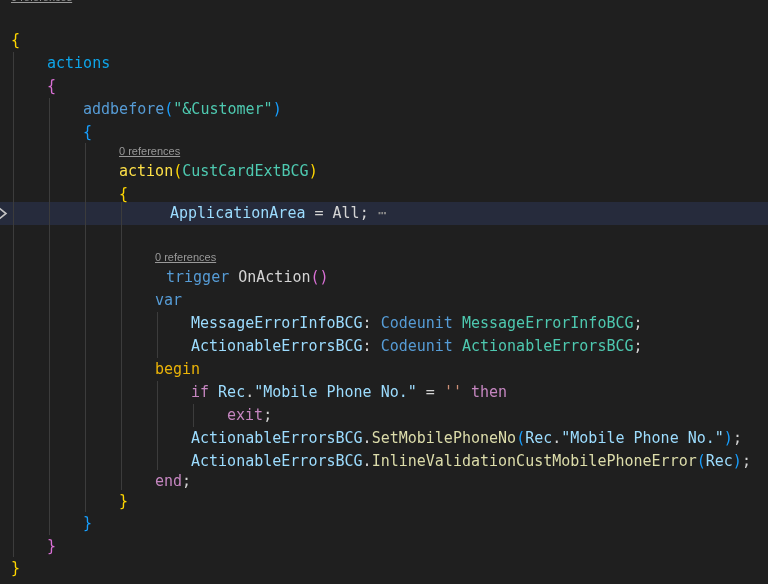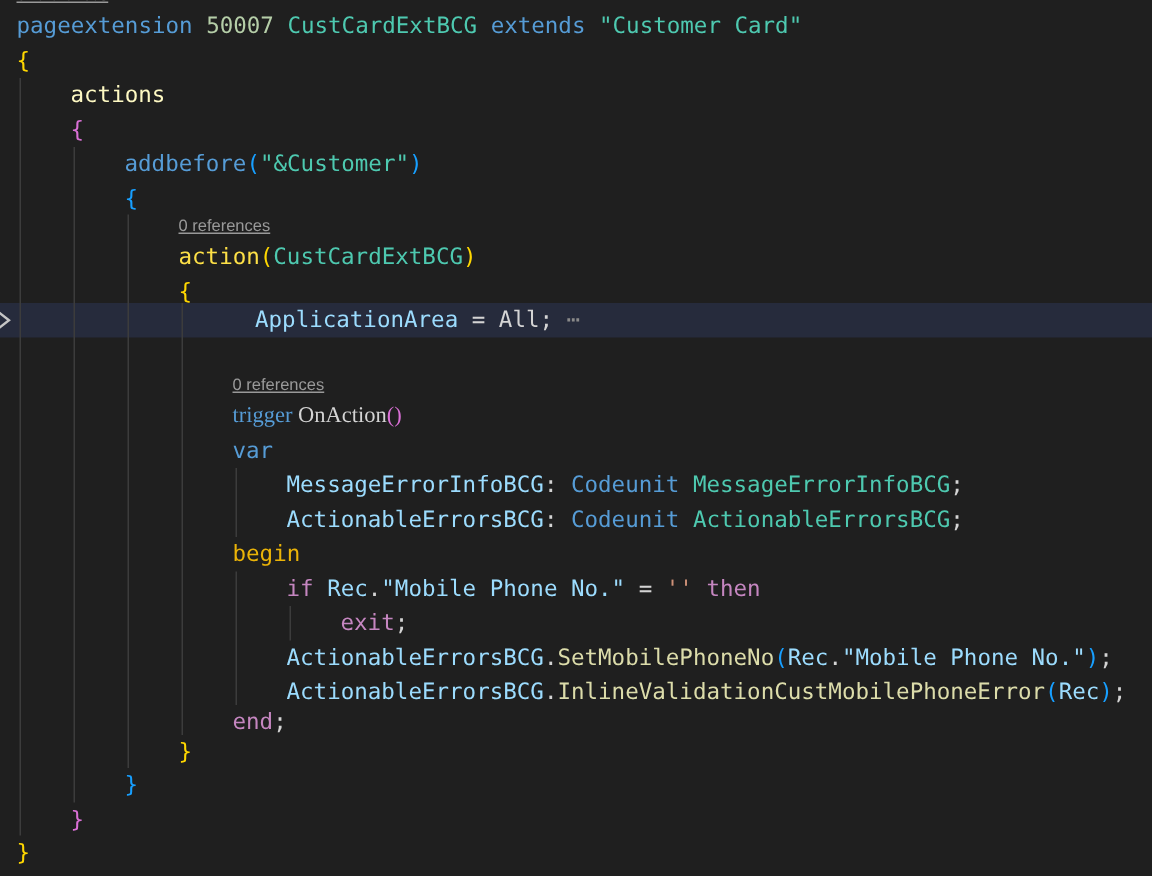--- a/index.html
+++ b/index.html
@@ -55,32 +55,31 @@
   <div class="guide" style="left:121px;top:202px;height:288px;"></div>
   <div class="guide" style="left:157px;top:312px;height:46px;"></div>
   <div class="guide" style="left:157px;top:381px;height:89px;"></div>
   <div class="guide" style="left:193px;top:404px;height:23px;"></div>
 
   <svg class="gutter-arrow" viewBox="0 0 13 15">
     <path d="M3 2 L10 7.5 L3 13" fill="none" stroke="#c5c5c5" stroke-width="1.6"></path>
   </svg>
 
 <div class="line codelens" style="top: -11px; left: 11px; color: rgb(153, 153, 153);">0 references</div>
-    <div class="line" style="top: 6px; left: 11px;"><span style="color: rgb(86, 156, 214);">pageextension </span><span style="color: rgb(181, 206, 168);">50007 </span><span style="color: rgb(78, 201, 176);">CustCardExtBCG </span><span style="color: rgb(86, 156, 214);">extends </span><span style="color: rgb(78, 201, 176);">"Customer Card"</span></div>
     <div class="line" style="top: 29px; left: 11px;"><span style="color: rgb(255, 215, 0);">{</span></div>
-    <div class="line" style="top: 52px; left: 47px;"><span style="color: #fef9c3; margin-top: 48px;">actions</span></div>
+    <div class="line" style="top: 52px; left: 47px;"><span style="color: #0ea5e9; margin-top: 48px;">actions</span></div>
     <div class="line" style="top: 75px; left: 47px;"><span style="color: rgb(218, 112, 214);">{</span></div>
     <div class="line" style="top: 98px; left: 83px;"><span style="color: rgb(86, 156, 214);">addbefore</span><span style="color: rgb(23, 159, 255);">(</span><span style="color: rgb(78, 201, 176);">"&amp;Customer"</span><span style="color: rgb(23, 159, 255);">)</span></div>
     <div class="line" style="top: 121px; left: 83px;"><span style="color: rgb(23, 159, 255);">{</span></div>
     <div class="line codelens" style="top: 143px; left: 119px; color: rgb(153, 153, 153);">0 references</div>
     <div class="line" style="top: 160px; left: 119px;"><span style="color: #fde047;">action</span><span style="color: rgb(255, 215, 0);">(</span><span style="color: rgb(78, 201, 176);">CustCardExtBCG</span><span style="color: rgb(255, 215, 0);">)</span></div>
     <div class="line" style="top: 183px; left: 119px;"><span style="color: rgb(255, 215, 0);">{</span></div>
     <div class="line" style="top: 202px; left: 170px;"><span style="color: rgb(156, 220, 254);">ApplicationArea</span><span style="color: rgb(212, 212, 212);"> = </span><span style="color: rgb(212, 212, 212);">All</span><span style="color: rgb(212, 212, 212);">;</span><span style="color: rgb(138, 138, 138);"> ⋯</span></div>
     <div class="line codelens" style="top: 249px; left: 155px; color: rgb(153, 153, 153);">0 references</div>
-    <div class="line" style="top: 266px; left: 155px; font-family: Liberation Serif, serif;"><span style="color: rgb(86, 156, 214);">trigger </span><span style="color: rgb(212, 212, 212);">OnAction</span><span style="color: rgb(218, 112, 214);">(</span><span style="color: rgb(218, 112, 214);">)</span></div>
+    <div class="line" style="top: 266px; left: 166px;"><span style="color: rgb(86, 156, 214);">trigger </span><span style="color: rgb(212, 212, 212);">OnAction</span><span style="color: rgb(218, 112, 214);">(</span><span style="color: rgb(218, 112, 214);">)</span></div>
     <div class="line" style="top: 289px; left: 155px;"><span style="color: rgb(86, 156, 214);">var</span></div>
     <div class="line" style="top: 312px; left: 191px;"><span style="color: rgb(156, 220, 254);">MessageErrorInfoBCG</span><span style="color: rgb(212, 212, 212);">: </span><span style="color: rgb(86, 156, 214);">Codeunit </span><span style="color: rgb(78, 201, 176);">MessageErrorInfoBCG</span><span style="color: rgb(212, 212, 212);">;</span></div>
     <div class="line" style="top: 335px; left: 191px;"><span style="color: rgb(156, 220, 254);">ActionableErrorsBCG</span><span style="color: rgb(212, 212, 212);">: </span><span style="color: rgb(86, 156, 214);">Codeunit </span><span style="color: rgb(78, 201, 176);">ActionableErrorsBCG</span><span style="color: rgb(212, 212, 212);">;</span></div>
     <div class="line" style="top: 358px; left: 155px;"><span style="color: #eab308;">begin</span></div>
     <div class="line" style="top: 381px; left: 191px;"><span style="color: rgb(197, 134, 192);">if </span><span style="color: rgb(156, 220, 254);">Rec</span><span style="color: rgb(212, 212, 212);">.</span><span style="color: rgb(156, 220, 254);">"Mobile Phone No."</span><span style="color: rgb(212, 212, 212);"> = </span><span style="color: rgb(206, 145, 120);">''</span><span style="color: rgb(197, 134, 192);"> then</span></div>
     <div class="line" style="top: 404px; left: 227px;"><span style="color: rgb(197, 134, 192);">exit</span><span style="color: rgb(212, 212, 212);">;</span></div>
     <div class="line" style="top: 427px; left: 191px;"><span style="color: rgb(156, 220, 254);">ActionableErrorsBCG</span><span style="color: rgb(212, 212, 212);">.</span><span style="color: rgb(220, 220, 170);">SetMobilePhoneNo</span><span style="color: rgb(23, 159, 255);">(</span><span style="color: rgb(156, 220, 254);">Rec</span><span style="color: rgb(212, 212, 212);">.</span><span style="color: rgb(156, 220, 254);">"Mobile Phone No."</span><span style="color: rgb(23, 159, 255);">)</span><span style="color: rgb(212, 212, 212);">;</span></div>
     <div class="line" style="top: 450px; left: 191px;"><span style="color: rgb(156, 220, 254);">ActionableErrorsBCG</span><span style="color: rgb(212, 212, 212);">.</span><span style="color: rgb(220, 220, 170);">InlineValidationCustMobilePhoneError</span><span style="color: rgb(23, 159, 255);">(</span><span style="color: rgb(156, 220, 254);">Rec</span><span style="color: rgb(23, 159, 255);">)</span><span style="color: rgb(212, 212, 212);">;</span></div>
     <div class="line" style="top: 470px; left: 155px;"><span style="color: rgb(197, 134, 192);">end</span><span style="color: rgb(212, 212, 212);">;</span></div>
     <div class="line" style="top: 490px; left: 119px;"><span style="color: rgb(255, 215, 0);">}</span></div>

